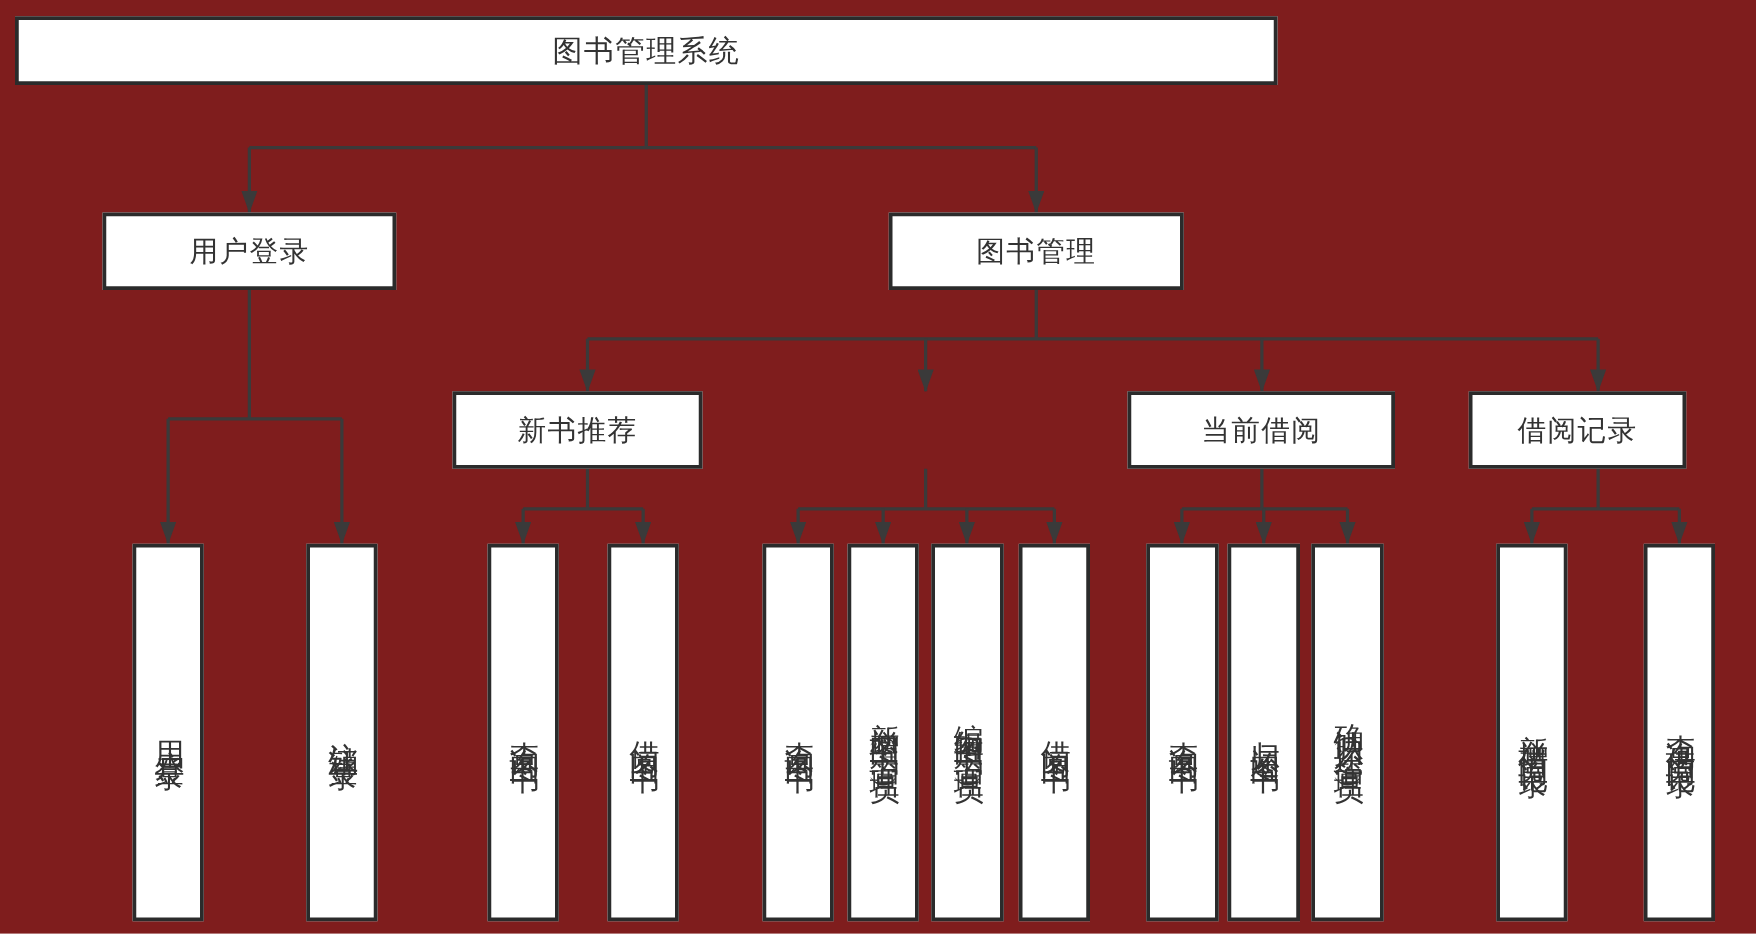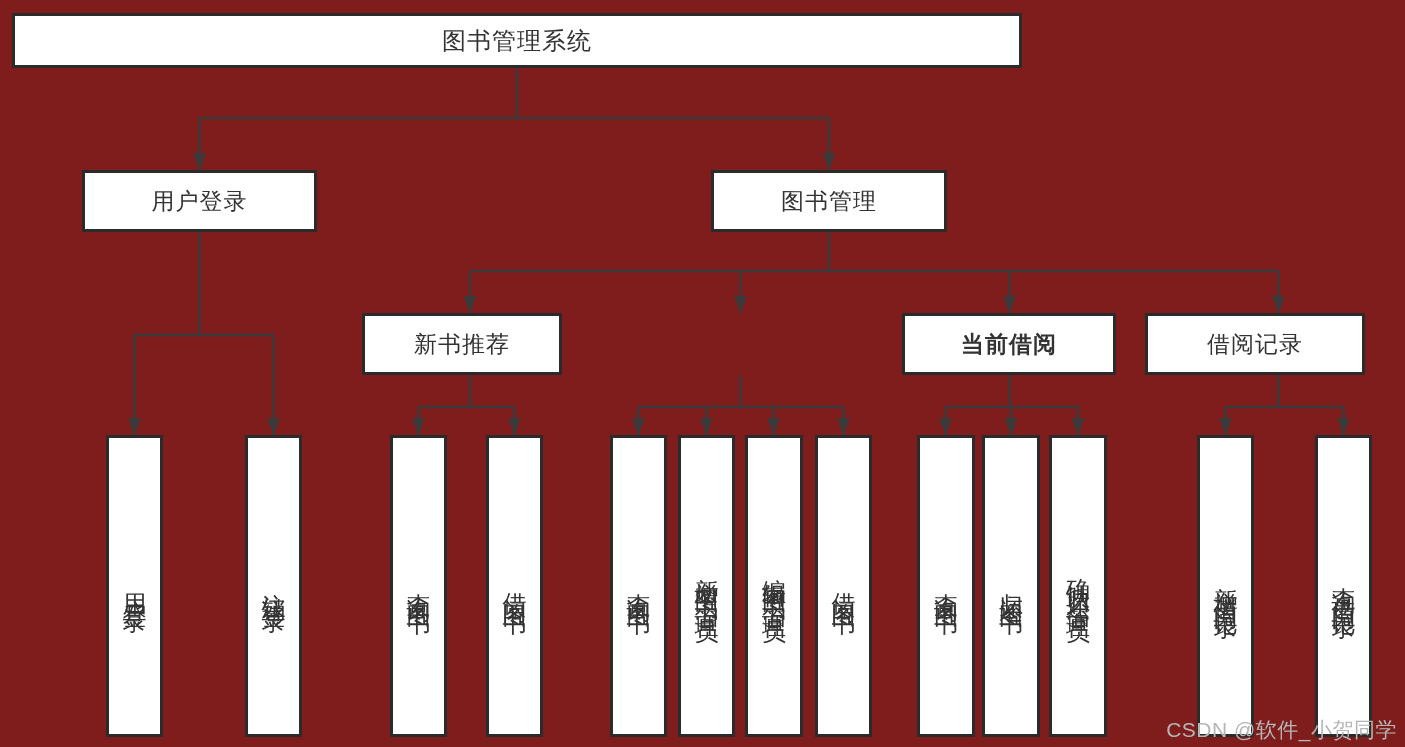--- a/index.html
+++ b/index.html
@@ -106,22 +106,22 @@
       <line x1="1343.5" y1="407" x2="1343.5" y2="435" marker-end="url(#arw)"></line>
     </g>
   </svg>
 
   <div class="node h root" style="left:12px; top:13px; width:1010px; height:55px;">图书管理系统</div>
 
   <div class="node h" style="left:82px; top:170px; width:235px; height:62px;">用户登录</div>
   <div class="node h" style="left:711px; top:170px; width:236px; height:62px;">图书管理</div>
 
   <div class="node h" style="left:362px; top:313px; width:200px; height:62px;">新书推荐</div>
-  <div class="node h" style="left:902px; top:313px; width:214px; height:62px;font-weight:bold;">当前借阅</div>
-  <div class="node h" style="left:1145px; top:313px; width:220px; height:62px;">借阅记录</div>
+  <div class="node h" style="left:902px; top:313px; width:214px; height:62px;">当前借阅</div>
+  <div class="node h" style="left:1175px; top:313px; width:174px; height:62px;">借阅记录</div>
 
   <div class="node leaf" style="left:106px; top:435px; width:57px; height:302px;">
     <span class="vtext">用户登录</span>
   </div>
   <div class="node leaf" style="left:245px; top:435px; width:57px; height:302px;">
     <span class="vtext">注销登录</span>
   </div>
 
   <div class="node leaf" style="left:390px; top:435px; width:57px; height:302px;">
     <span class="vtext">查询图书</span>
@@ -153,15 +153,14 @@
     <span class="vtext">确认归还（管理员）</span>
   </div>
 
   <div class="node leaf" style="left:1197px; top:435px; width:57px; height:302px;">
     <span class="vtext">新增借阅记录</span>
   </div>
   <div class="node leaf" style="left:1315px; top:435px; width:57px; height:302px;">
     <span class="vtext">查询借阅记录</span>
   </div>
 
-  <div id="watermark">CSDN @软件_小贺同学</div>
 
 </div>
 
 </body></html>

